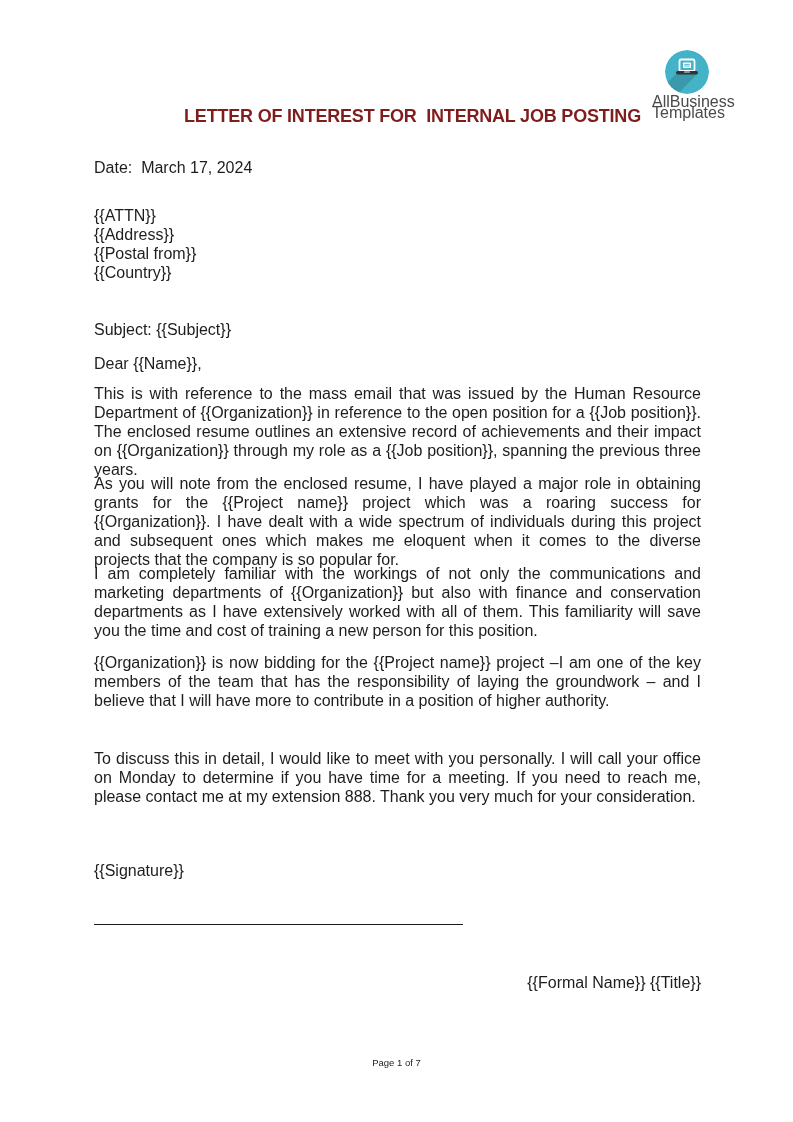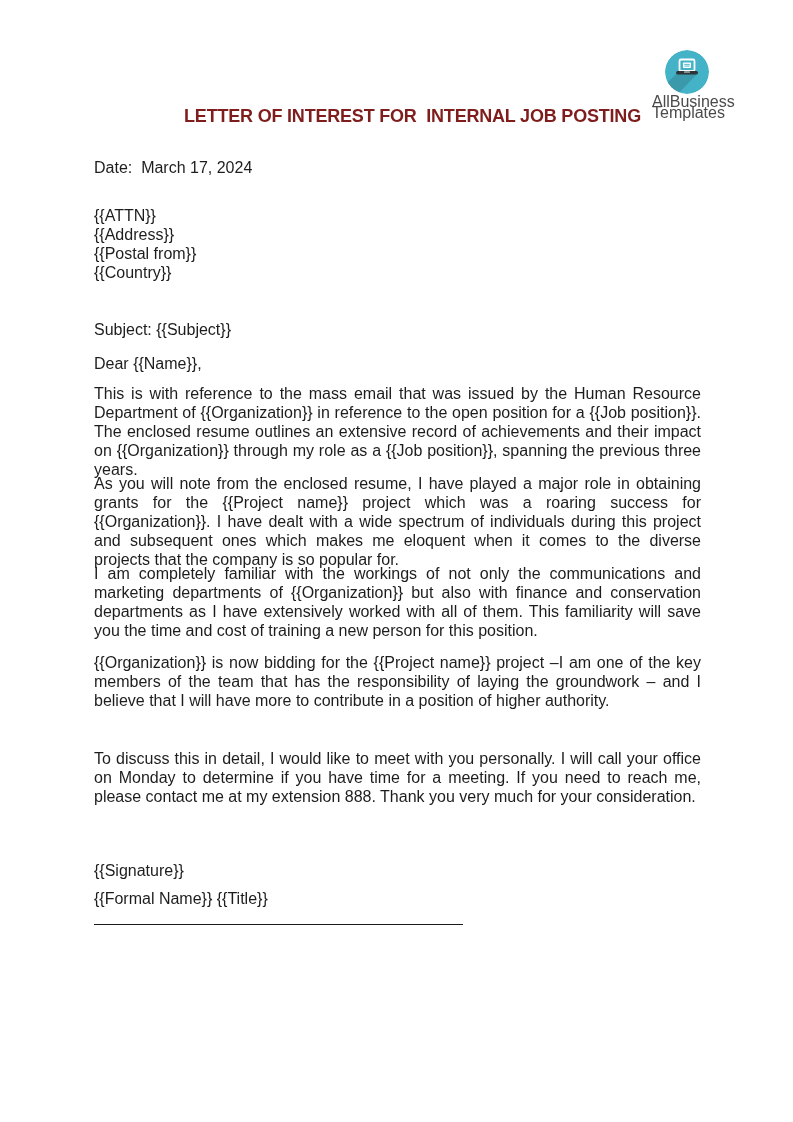--- a/index.html
+++ b/index.html
@@ -22,21 +22,21 @@
   .salutation{top:354px;}
   .para{margin:0;text-align:justify;}
   .p1{top:384px;}
   .p2{top:474px;}
   .p3{top:564px;}
   .p4{top:653px;}
   .p5{top:725px;margin-top:24px;}
   .closing{top:801px;}
   .sig{top:861px;}
   .rule{position:absolute;left:94px;top:924px;width:369px;height:1px;background:#1a1a1a;}
-  .signatory{top:889px;}
+  .signatory{top:973px;text-align:right;}
   .footer{
     position:absolute;top:1056px;left:0;right:0;text-align:center;
     font-size:9.5px;line-height:14px;color:#1d1d1d;
   }
 </style>
 </head>
 <body>
 
 <div class="page">
 
@@ -85,14 +85,15 @@
   <p class="block para p4">{{Organization}} is now bidding for the {{Project name}} project –I am one of the key members of the team that has the responsibility of laying the groundwork – and I believe that I will have more to contribute in a position of higher authority.</p>
   <p class="block para p5">To discuss this in detail, I would like to meet with you personally. I will call your office on Monday to determine if you have time for a meeting. If you need to reach me, please contact me at my extension 888. Thank you very much for your consideration.</p>
 
 
   <div class="block sig">{{Signature}}</div>
 
   <div class="rule"></div>
 
   <div class="block signatory">{{Formal Name}} {{Title}}</div>
 
+  <div class="footer">Page 1 of 7</div>
 
 </div>
 
 </body></html>

